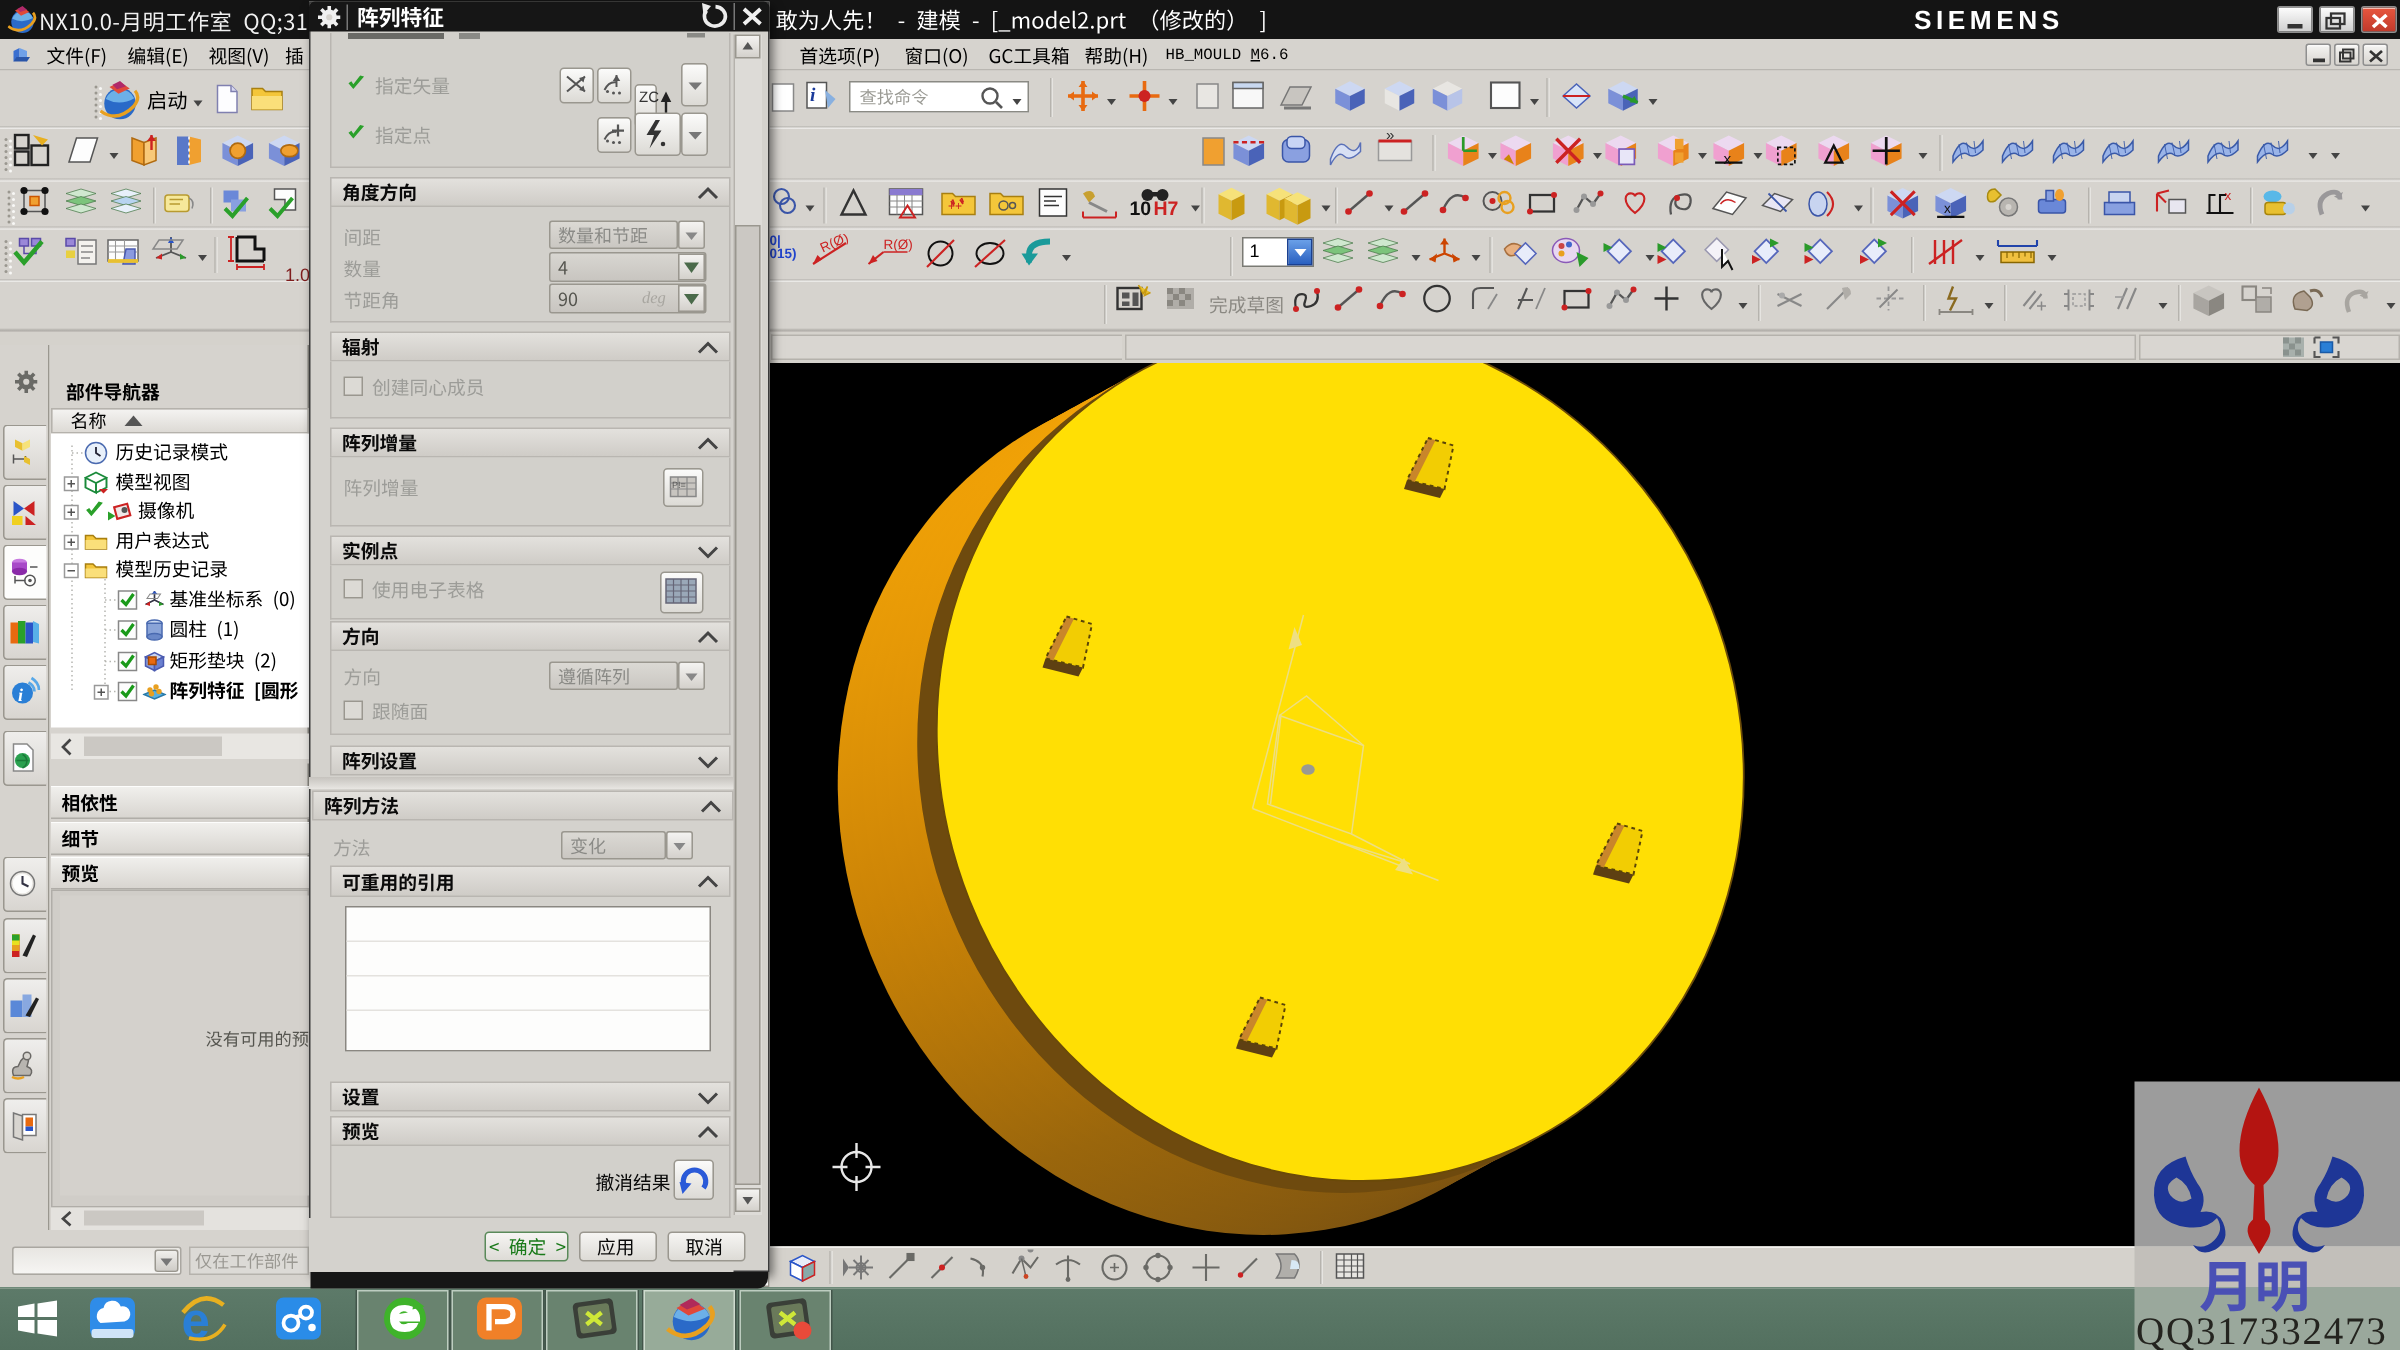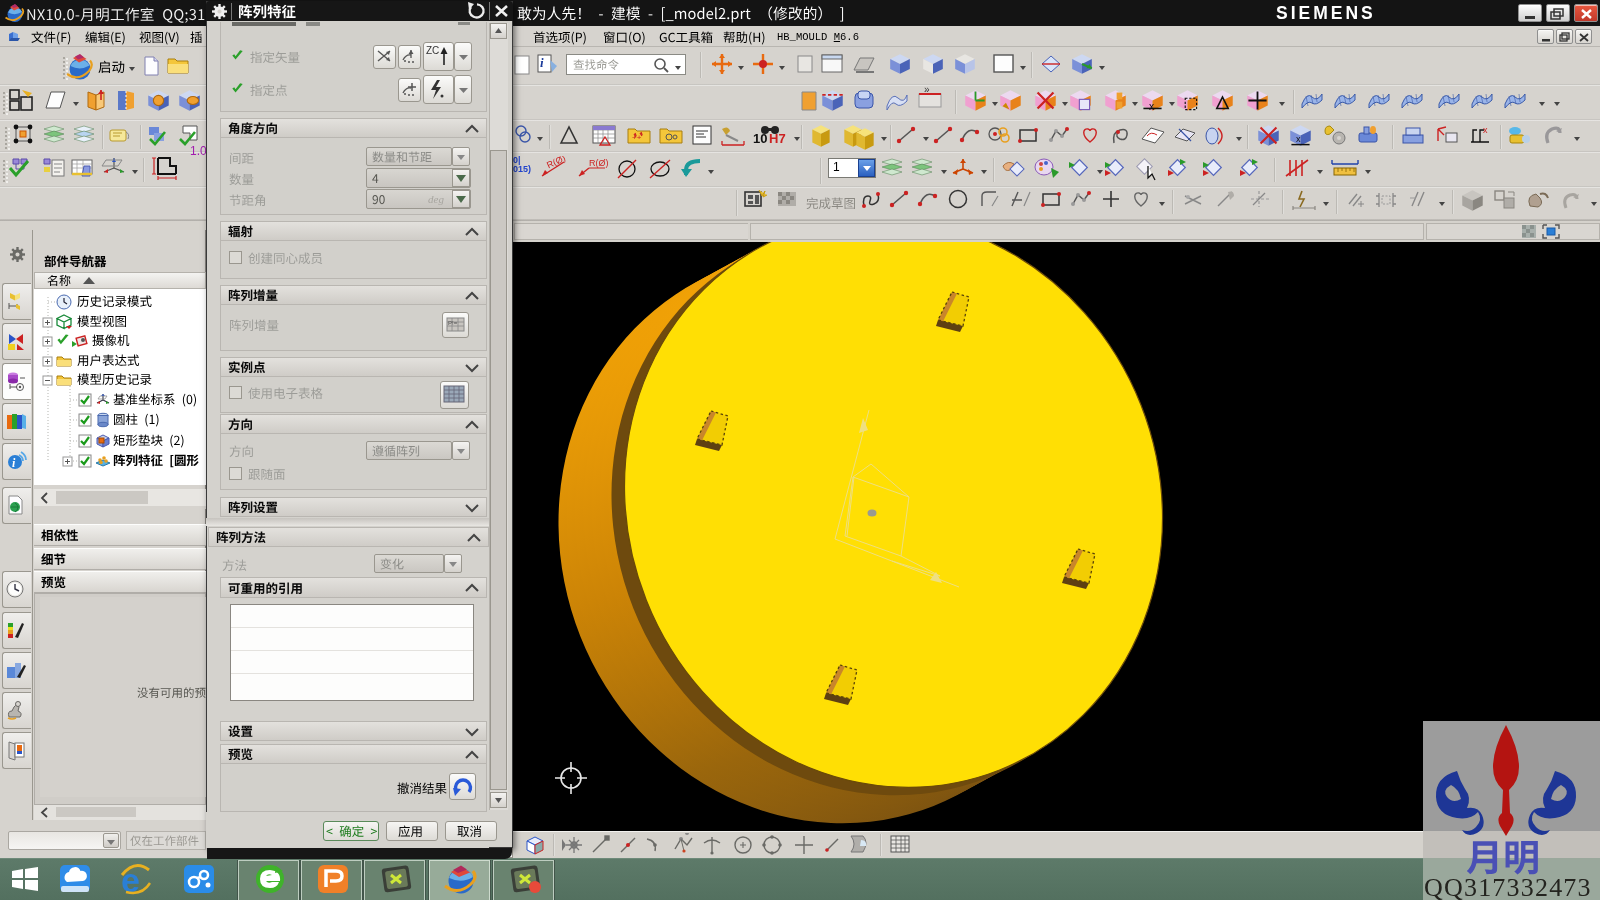--- a/index.html
+++ b/index.html
@@ -648,21 +648,21 @@
 <svg style="position:absolute;left:131px;top:161px" width="8" height="20">
     <path d="M1 9 L7 9 L4 13 Z" fill="#444"></path>
   </svg>
 <div style="position:absolute;left:143px;top:158px;width:2px;height:24px;background:linear-gradient(90deg,#aaa7a1,#f2f1ee);"></div>
 <svg style="position:absolute;left:150px;top:154px" width="32" height="28">
     <path d="M8 4 L8 20 L26 20" stroke="#111" stroke-width="2" fill="none"></path>
     <path d="M8 4 L20 4 L20 12 L26 12 L26 20" stroke="#111" stroke-width="2" fill="none"></path>
     <path d="M4 4 L4 20 M2 4 L6 4 M2 20 L6 20" stroke="#cc2222" stroke-width="1.2"></path>
     <path d="M8 24 L26 24 M8 22 L8 26 M26 22 L26 26" stroke="#cc2222" stroke-width="1.2"></path>
   </svg>
-<div style="position:absolute;left:190px;top:144px;font:12px Liberation Sans,sans-serif;color:#a21caf;">1.0</div>
+<div style="position:absolute;left:190px;top:176px;font:12px Liberation Sans,sans-serif;color:#7f1d1d;">1.0</div>
 <div style="position:absolute;left:513px;top:156px;width:20px;font:bold 9px Liberation Sans,sans-serif;color:#2244cc;line-height:9px;">0|<br>015)</div>
 <svg style="position:absolute;left:538px;top:156px" width="34" height="26">
     <path d="M4 20 L26 6" stroke="#cc2222" stroke-width="1.4"></path>
     <path d="M4 20 L10 17 L7 14 Z" fill="#cc2222"></path>
     <text x="10" y="10" font-size="9" fill="#cc2222" transform="rotate(-25 16 10)">R(Ø)</text>
   </svg>
 <svg style="position:absolute;left:575px;top:156px" width="34" height="26">
     <path d="M4 20 L14 12" stroke="#cc2222" stroke-width="1.4"></path>
     <path d="M4 20 L10 18 L7 14 Z" fill="#cc2222"></path>
     <text x="14" y="10" font-size="9" fill="#cc2222">R(Ø)</text>
@@ -1579,21 +1579,21 @@
       <path d="M4 15 L16 5 M4 5 L16 15" stroke="#555" stroke-width="1.4"></path>
       <path d="M16 5 l-4 1 l3 3 Z M16 15 l-4 -1 l3 -3 Z" fill="#555"></path>
     </svg></div>
 <div style="position:absolute;left:398px;top:45px;width:23px;height:24px;background:linear-gradient(#fbfbfa,#dcdad5);border:1px solid #9a978f;border-radius:3px;"><svg width="21" height="22">
       <path d="M4 14 Q7 8 12 9 M12 4 L12 12" stroke="#555" stroke-width="1.3" fill="none"></path>
       <path d="M12 4 l-2.5 4 h5 Z" fill="#555"></path>
       <circle cx="6" cy="15" r="1" fill="#555"></circle>
       <circle cx="10" cy="16" r="1" fill="#555"></circle>
       <circle cx="14" cy="16" r="1" fill="#555"></circle>
     </svg></div>
-<div style="position:absolute;left:423px;top:42px;width:31px;height:29px;background:linear-gradient(#fbfbfa,#dcdad5);border:1px solid #9a978f;border-radius:3px;"><svg width="29" height="27">
+<div style="position:absolute;left:423px;top:56px;width:15px;height:29px;background:linear-gradient(#fbfbfa,#dcdad5);border:1px solid #9a978f;border-radius:3px;"><svg width="29" height="27">
       <text x="2" y="11" font-family="Liberation Sans" font-size="10" fill="#333">ZC</text>
       <path d="M20 22 L20 7" stroke="#222" stroke-width="1.6"></path>
       <path d="M20 4 l-3.5 7 h7 Z" fill="#222"></path>
     </svg></div>
 <div style="position:absolute;left:454px;top:42px;width:18px;height:29px;background:linear-gradient(#fbfbfa,#dcdad5);border:1px solid #9a978f;border-radius:3px;"><svg width="16" height="27">
       <path d="M4 12 L13 12 L8.5 17 Z" fill="#777"></path>
     </svg></div>
 <svg style="position:absolute;left:231px;top:82px" width="13" height="13">
     <path transform="scale(0.65)" d="M2 10 L7 16 L18 3 L14 2 L7 11 L5 8 Z" fill="#2aa02a"></path>
   </svg>

